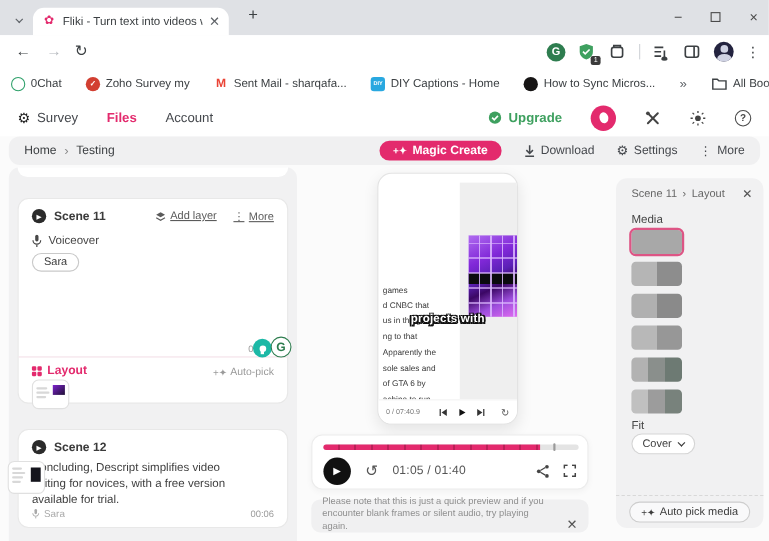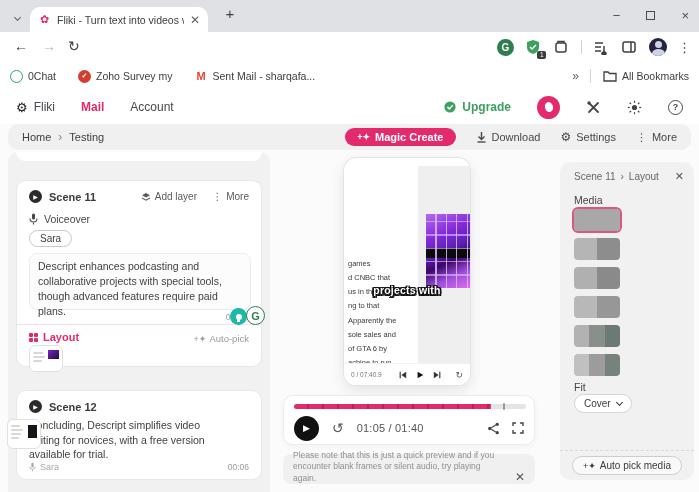--- a/index.html
+++ b/index.html
@@ -60,21 +60,21 @@
   .crumb-act { display:flex; align-items:center; gap:5px; font-size:11px; color:#45484d; }
 
   
   #leftcol { position:absolute; left:8px; top:152px; width:262px; height:340px; background:#f1f1f2; border-radius:10px 10px 0 0; }
   #sliver { position:absolute; left:8px; top:0px; width:246px; height:9px; background:#fff; border-radius:0 0 10px 10px; }
   .card { position:absolute; background:#fff; border:1px solid #e8e8e8; border-radius:10px; }
   #scene11 { left:8px; top:28px; width:246px; height:187px; }
   #scene12 { left:8px; top:238px; width:246px; height:90px; }
   .playcirc { width:13px; height:13px; border-radius:50%; background:#2b2b2b; color:#fff; font-size:6px; display:flex; align-items:center; justify-content:center; }
   .scene-title { font-size:11px; font-weight:bold; color:#3b3b3b; }
-  .hdr-act { display:flex; align-items:center; gap:4px; font-size:10px; color:#5b5b5b; }
+  .hdr-act { display:flex; align-items:center; gap:4px; font-size:10px; color:#5b5b5b;text-decoration:underline; }
   .mic { display:block; }
   .chip { border:1px solid #c9c9c9; border-radius:999px; padding:2px 10px; font-size:10px; color:#3b3b3b; background:#fff; }
   .script { background:#fcfcfc; border:1px solid #ececec; border-radius:8px; padding:5px 8px; font-size:10.5px; line-height:1.42; color:#3f3f3f; }
   .dur { font-size:8.5px; color:#9b9b9b; }
   .layout-lab { color:#e32a6d; font-size:11px; font-weight:bold; display:flex; align-items:center; gap:5px; }
   .gridico { width:9px; height:9px; display:grid; grid-template-columns:4px 4px; grid-template-rows:4px 4px; gap:1px; }
   .gridico i { background:#e32a6d; border-radius:1px; }
   .autopick { font-size:9.5px; color:#9a9a9a; display:flex; align-items:center; gap:3px; }
   .thumb { background:#fff; border:1px solid #e0e0e0; border-radius:6px; position:relative; overflow:hidden; }
   .tline { position:absolute; background:#d8d8d8; height:1.5px; border-radius:1px; }
@@ -199,36 +199,44 @@
       <span>0Chat</span>
     </div>
     <div class="bm">
       <span class="fav" style="background:#d23f31;border-radius:50%">✓</span>
       <span>Zoho Survey my</span>
     </div>
     <div class="bm">
       <span class="fav" style="background:transparent;color:#ea4335;font-size:11px">M</span>
       <span>Sent Mail - sharqafa...</span>
     </div>
+    <div class="bm">
+      <span class="fav" style="background:#29a8e0;font-size:5px">DIY</span>
+      <span>DIY Captions - Home</span>
+    </div>
+    <div class="bm">
+      <span class="fav" style="background:#171515;border-radius:50%"></span>
+      <span>How to Sync Micros...</span>
+    </div>
     <span style="margin-left:auto;color:#5f6368;font-size:12px;letter-spacing:-1px">»</span>
     <div class="vsep" style="margin:0 12px"></div>
     <div class="bm" style="margin-right:0">
       <svg width="14" height="12" viewBox="0 0 14 12">
           <path d="M1 2h4l1.5 1.5H13V11H1z" fill="none" stroke="#3c4043" stroke-width="1.3"></path>
         </svg>
       <span>All Bookmarks</span>
     </div>
   </div>
 
   <div id="appheader">
     <div class="appnav">
       <span style="font-size:13px;color:#222">⚙</span>
-      <span>Fliki</span>
-    </div>
-    <div class="appnav active">Mail</div>
+      <span>Survey</span>
+    </div>
+    <div class="appnav active">Files</div>
     <div class="appnav">Account</div>
     <div id="hdr-right">
       <div id="upgrade">
         <svg width="14" height="14" viewBox="0 0 14 14">
             <circle cx="7" cy="7" r="5.6" fill="#3ea05f"></circle>
             <path d="M4.4 7l1.9 1.9 3.4-3.6" stroke="#fff" stroke-width="1.5" fill="none"></path>
           </svg>
         <span>Upgrade</span>
       </div>
       <div id="pinkavatar">
@@ -306,21 +314,20 @@
       </div>
       <div class="abs" style="left:12px;top:32px;display:flex;align-items:center;gap:6px;font-size:10.5px;color:#474747">
         <svg class="mic" width="9" height="12" viewBox="0 0 9 12">
             <rect x="3" y="0.5" width="3" height="6" rx="1.5" fill="#474747"></rect>
             <path d="M1 5.5a3.5 3.5 0 0 0 7 0" fill="none" stroke="#474747" stroke-width="1.1"></path>
             <line x1="4.5" y1="9.5" x2="4.5" y2="11.5" stroke="#474747" stroke-width="1.1"></line>
           </svg>
         <span>Voiceover</span>
       </div>
       <div class="abs chip" style="left:12px;top:49px">Sara</div>
-      <div class="abs script" style="left:12px;top:72px;width:222px;height:57px">Descript enhances podcasting and collaborative projects with special tools, though advanced features require paid plans.</div>
       <div class="abs dur" style="right:14px;top:131px">00:07</div>
       <div class="abs" style="left:0;right:0;top:143px;border-top:1px solid #f3dfe8"></div>
       <div class="abs layout-lab" style="left:12px;top:150px">
         <span class="gridico">
             <i></i>
             <i></i>
             <i></i>
             <i></i>
           </span>
         <span>Layout</span>

